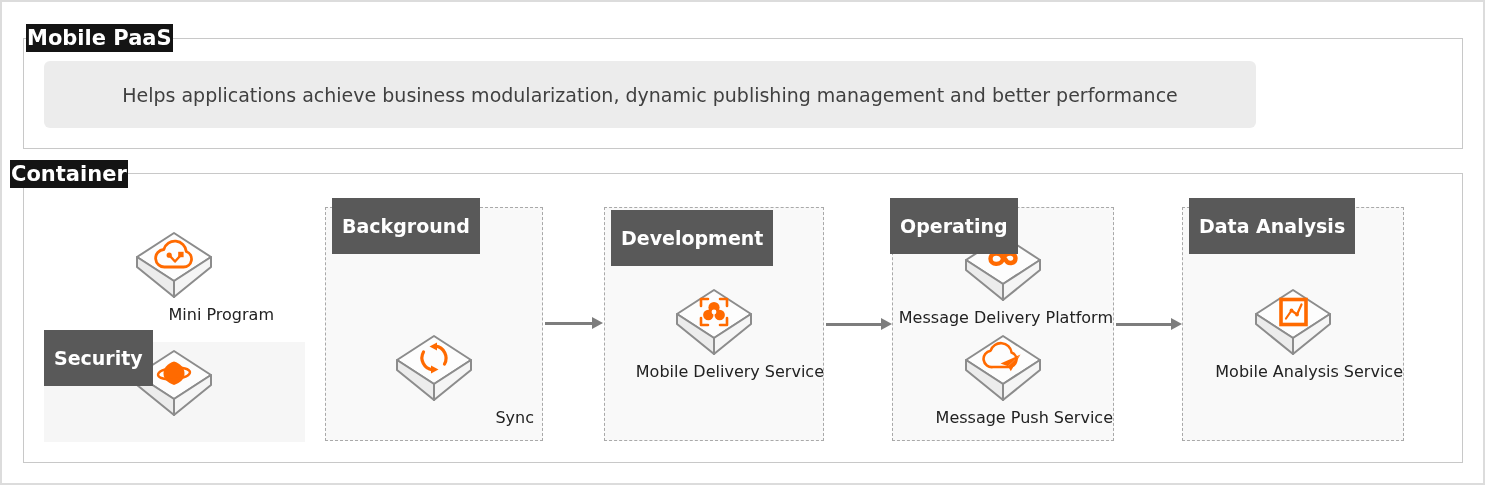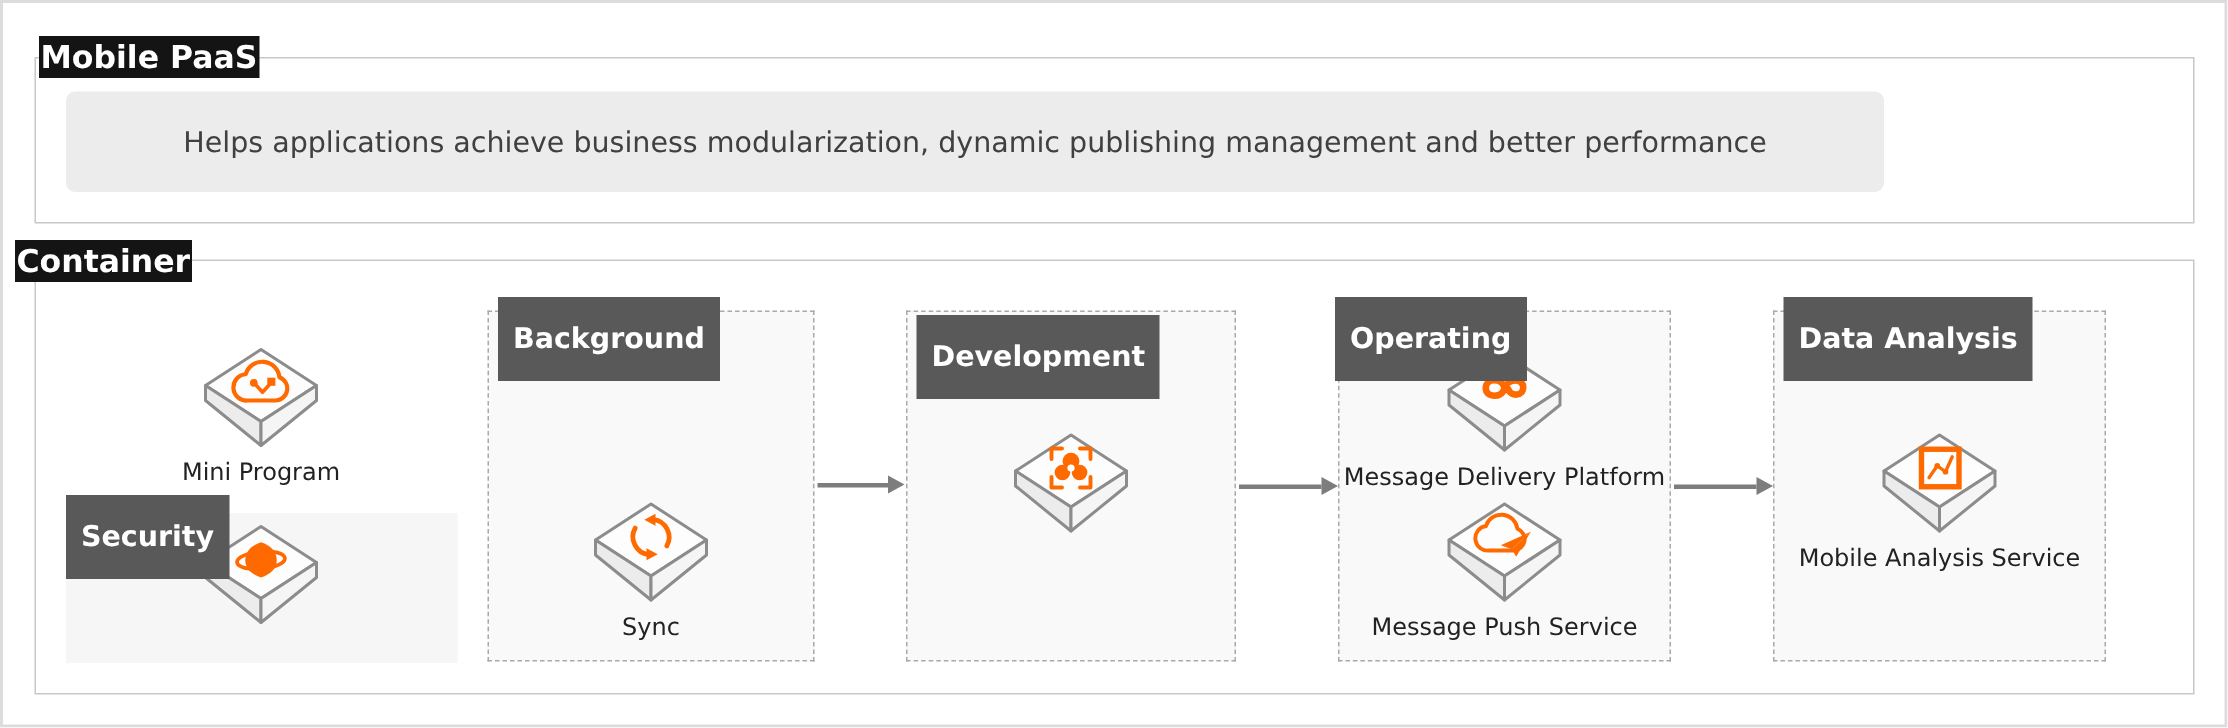--- a/index.html
+++ b/index.html
@@ -51,21 +51,21 @@
     box-sizing:border-box;
     z-index:1;
   }
   .panel{
     position:absolute;
     background:#f6f6f6;
     z-index:1;
   }
   .svc{
     position:absolute;
-    text-align:center;
+    text-align:right;
     z-index:2;
   }
   .svc svg{display:block;margin:0 auto;}
   .svc .svc-label{
     margin-top:5px;
     font-size:16px;
     color:#222222;
     white-space:nowrap;
   }
   .arrow{
@@ -147,20 +147,21 @@
   <div class="chip chip-gray" style="left:609px;top:196px;margin-top:12px;">Development</div>
   <div class="svc" style="left:602px;top:285px;width:220px;">
     <svg width="80" height="70" viewBox="0 0 80 70">
       <use href="#cube"></use>
       <path d="M27,19 v-7 h7 M46,12 h7 v7 M53,31 v7 h-7 M34,38 h-7 v-7" fill="none" stroke="#ff6a00" stroke-width="2.6" stroke-linecap="round" stroke-linejoin="round"></path>
       <circle cx="40" cy="20.5" r="5.6" fill="#ff6a00"></circle>
       <circle cx="34.3" cy="28" r="5.2" fill="#ff6a00"></circle>
       <circle cx="45.7" cy="28" r="5.2" fill="#ff6a00"></circle>
       <circle cx="40" cy="25" r="2.4" fill="#ffffff"></circle>
     </svg>
+    <div class="svc-label">Mobile Delivery Service</div>
   </div>
 
   <div class="arrow" style="left:824px;top:321px;width:55px;"></div>
 
   <div class="dashed-box" style="left:890px;top:205px;width:222px;height:234px;"></div>
   <div class="chip chip-gray" style="left:888px;top:196px;">Operating</div>
   <div class="svc" style="left:891px;top:231px;width:220px;">
     <svg width="80" height="70" viewBox="0 0 80 70">
       <use href="#cube"></use>
       <path d="M40,25.5 C38,18.5 27.5,19.2 27.5,25.7 C27.5,32.2 38,32.8 40,26 C42,19.2 52.5,18.8 52.5,25.3 C52.5,31 44.5,31.8 42.5,26.5" fill="none" stroke="#ff6a00" stroke-width="4.4" stroke-linecap="round"></path>

